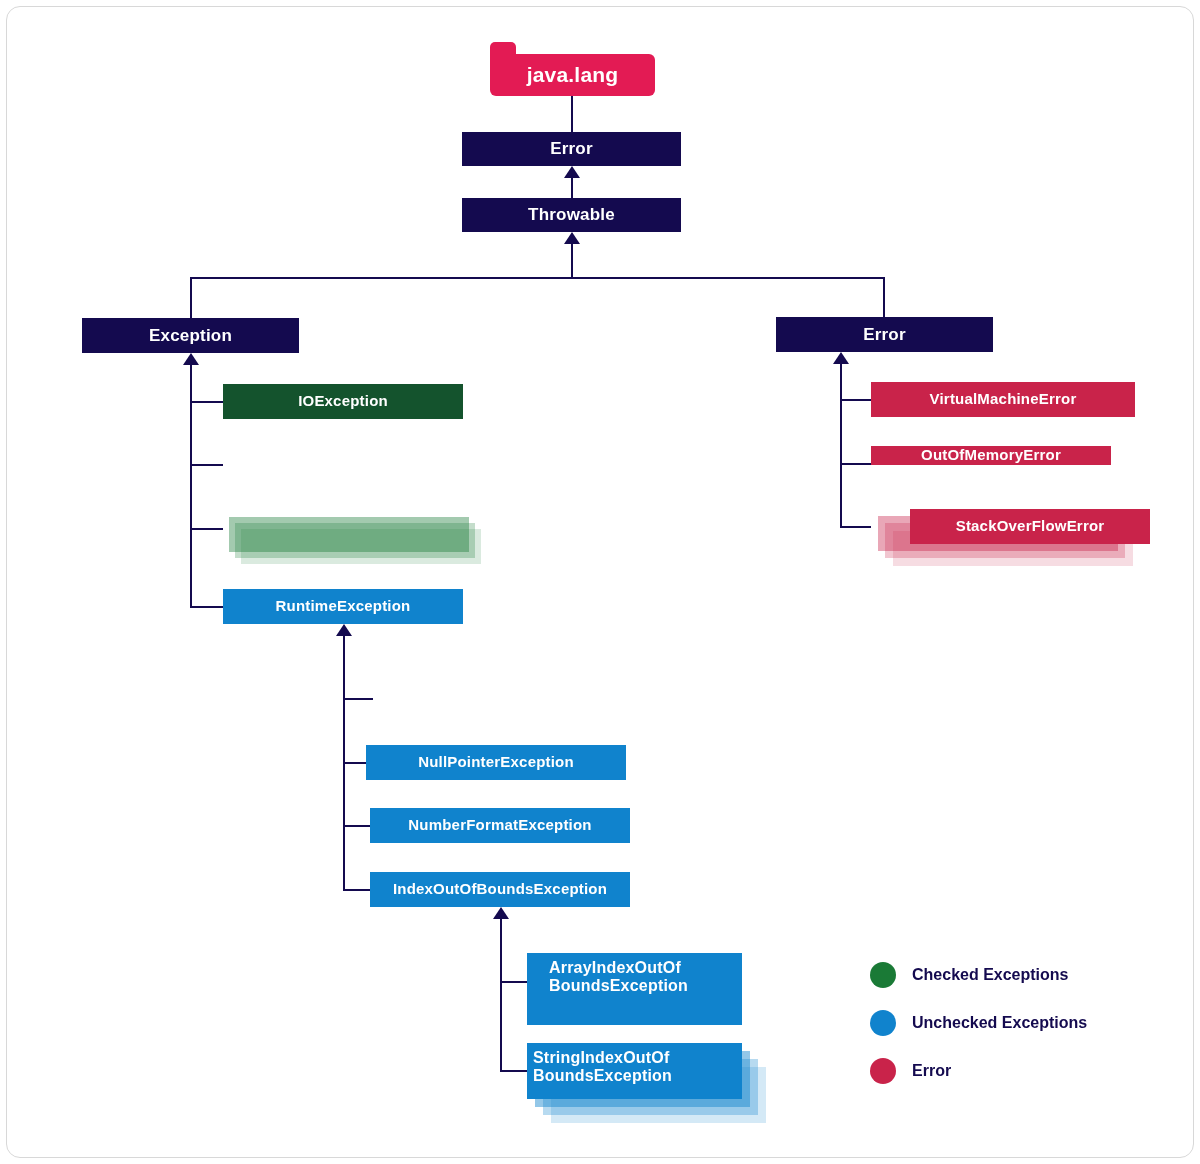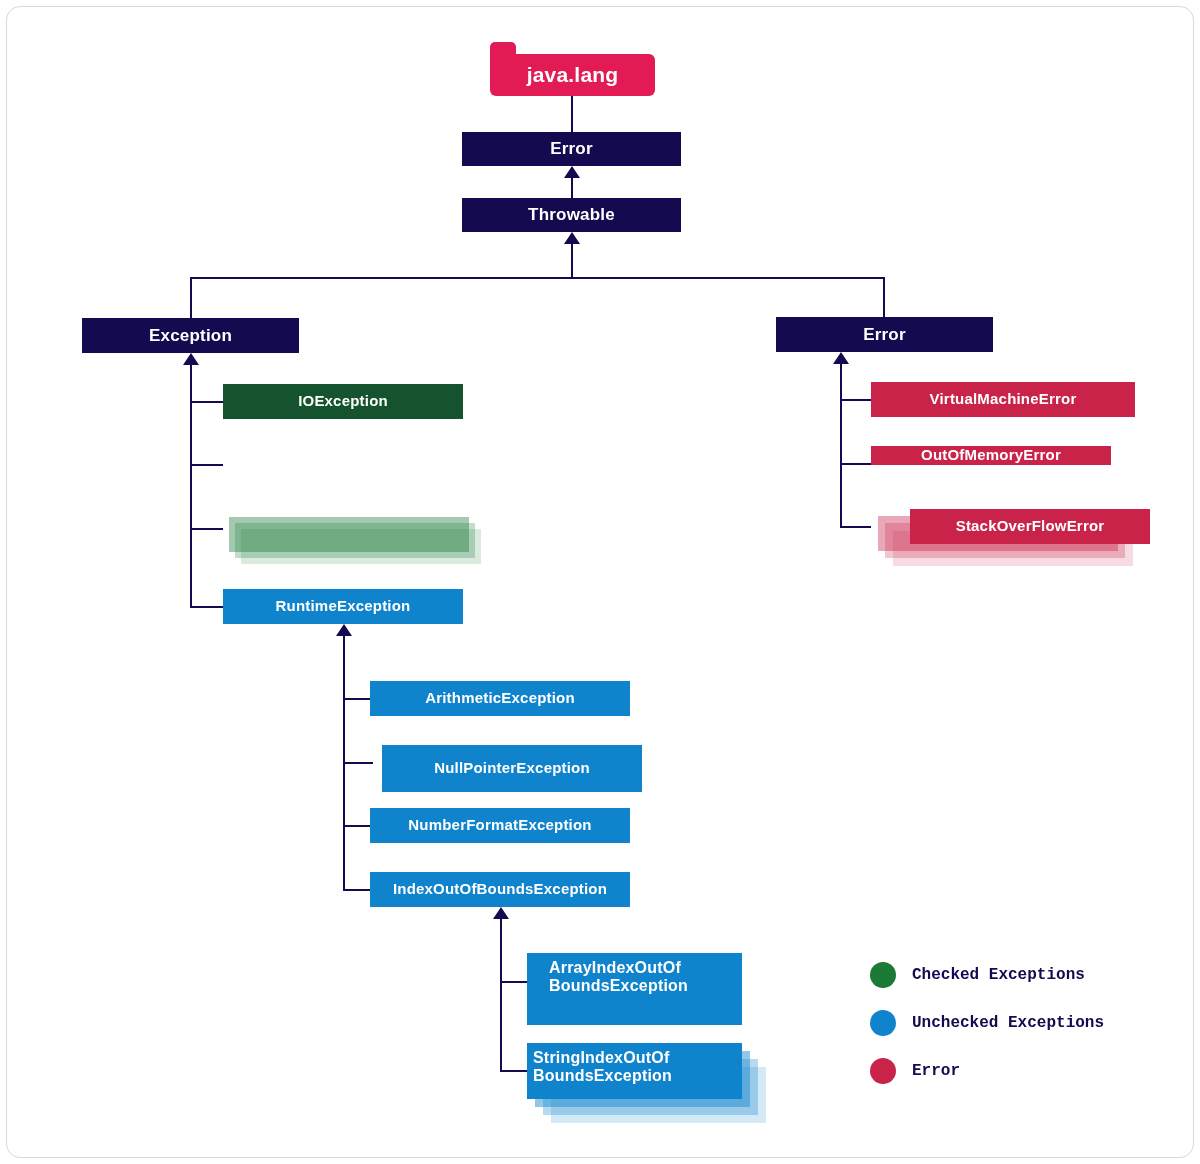--- a/index.html
+++ b/index.html
@@ -79,21 +79,21 @@
   .pkg-tab {
     position: absolute;
     width: 26px;
     height: 14px;
     background: #e31b54;
     border-top-left-radius: 5px;
     border-top-right-radius: 5px;
     z-index: 5;
   }
 
-  .legend { position: absolute; z-index: 6; font-family: Liberation Mono, monospace; }
+  .legend { position: absolute; z-index: 6; }
   .legend-row {
     display: flex;
     align-items: center;
     margin-bottom: 22px;
   }
   .legend-dot {
     width: 26px; height: 26px;
     border-radius: 50%;
     margin-right: 16px;
     flex: none;
@@ -165,24 +165,21 @@
     <span>RuntimeException</span>
   </div>
 
   <div class="arrow-up" style="left:336px; top:624px;"></div>
   <div class="line vline" style="left:343px; top:636px; height:254px;"></div>
   <div class="line hline" style="left:343px; top:698px; width:30px;"></div>
   <div class="line hline" style="left:343px; top:762px; width:30px;"></div>
   <div class="line hline" style="left:343px; top:825px; width:30px;"></div>
   <div class="line hline" style="left:343px; top:889px; width:30px;"></div>
 
-  <div class="node blue" style="left:370px; top:681px; width:260px; height:35px; font-size:15px;">
-    <span>ArithmeticException</span>
-  </div>
-  <div class="node blue" style="left:382px; top:745px; width:260px; height:47px; font-size:15px;">
+  <div class="node blue" style="left:366px; top:745px; width:260px; height:35px; font-size:15px;">
     <span>NullPointerException</span>
   </div>
   <div class="node blue" style="left:370px; top:872px; width:260px; height:35px; font-size:15px;">
     <span>IndexOutOfBoundsException</span>
   </div>
   <div class="node blue" style="left:370px; top:808px; width:260px; height:35px; font-size:15px;">
     <span>NumberFormatException</span>
   </div>
 
   <div class="arrow-up" style="left:493px; top:907px;"></div>

